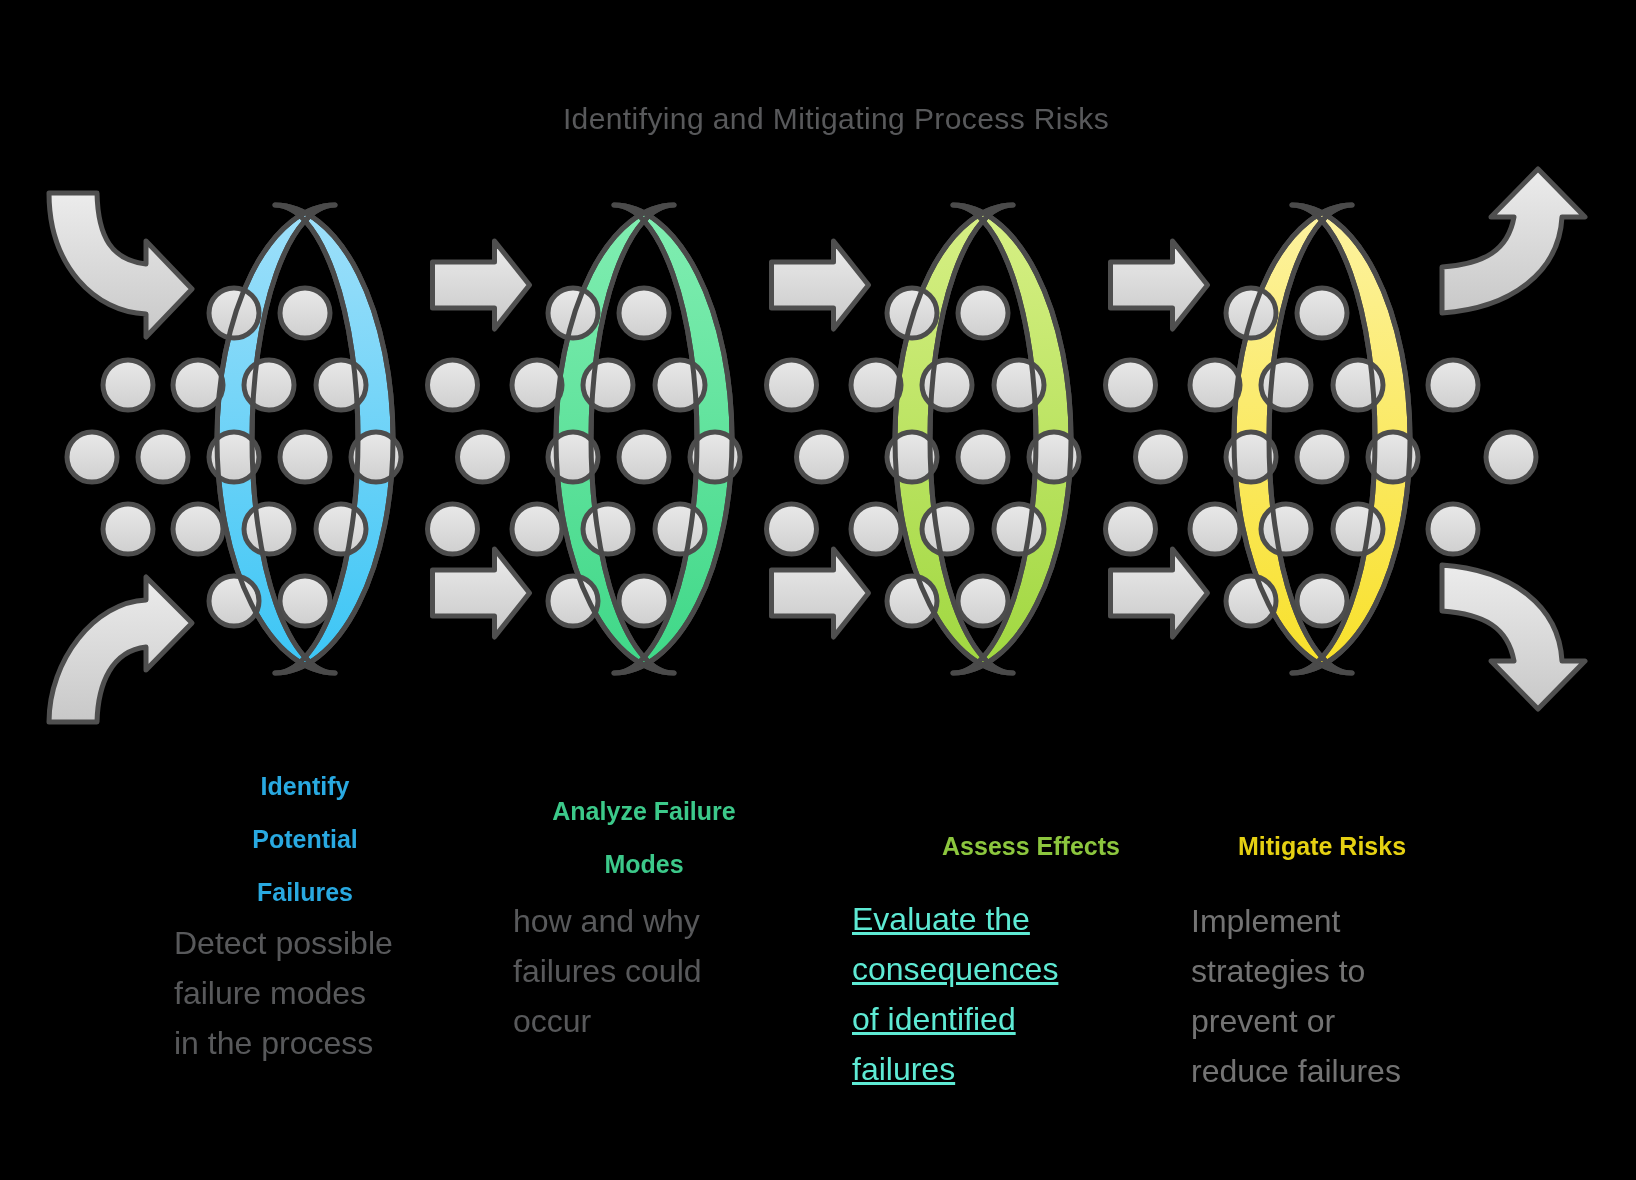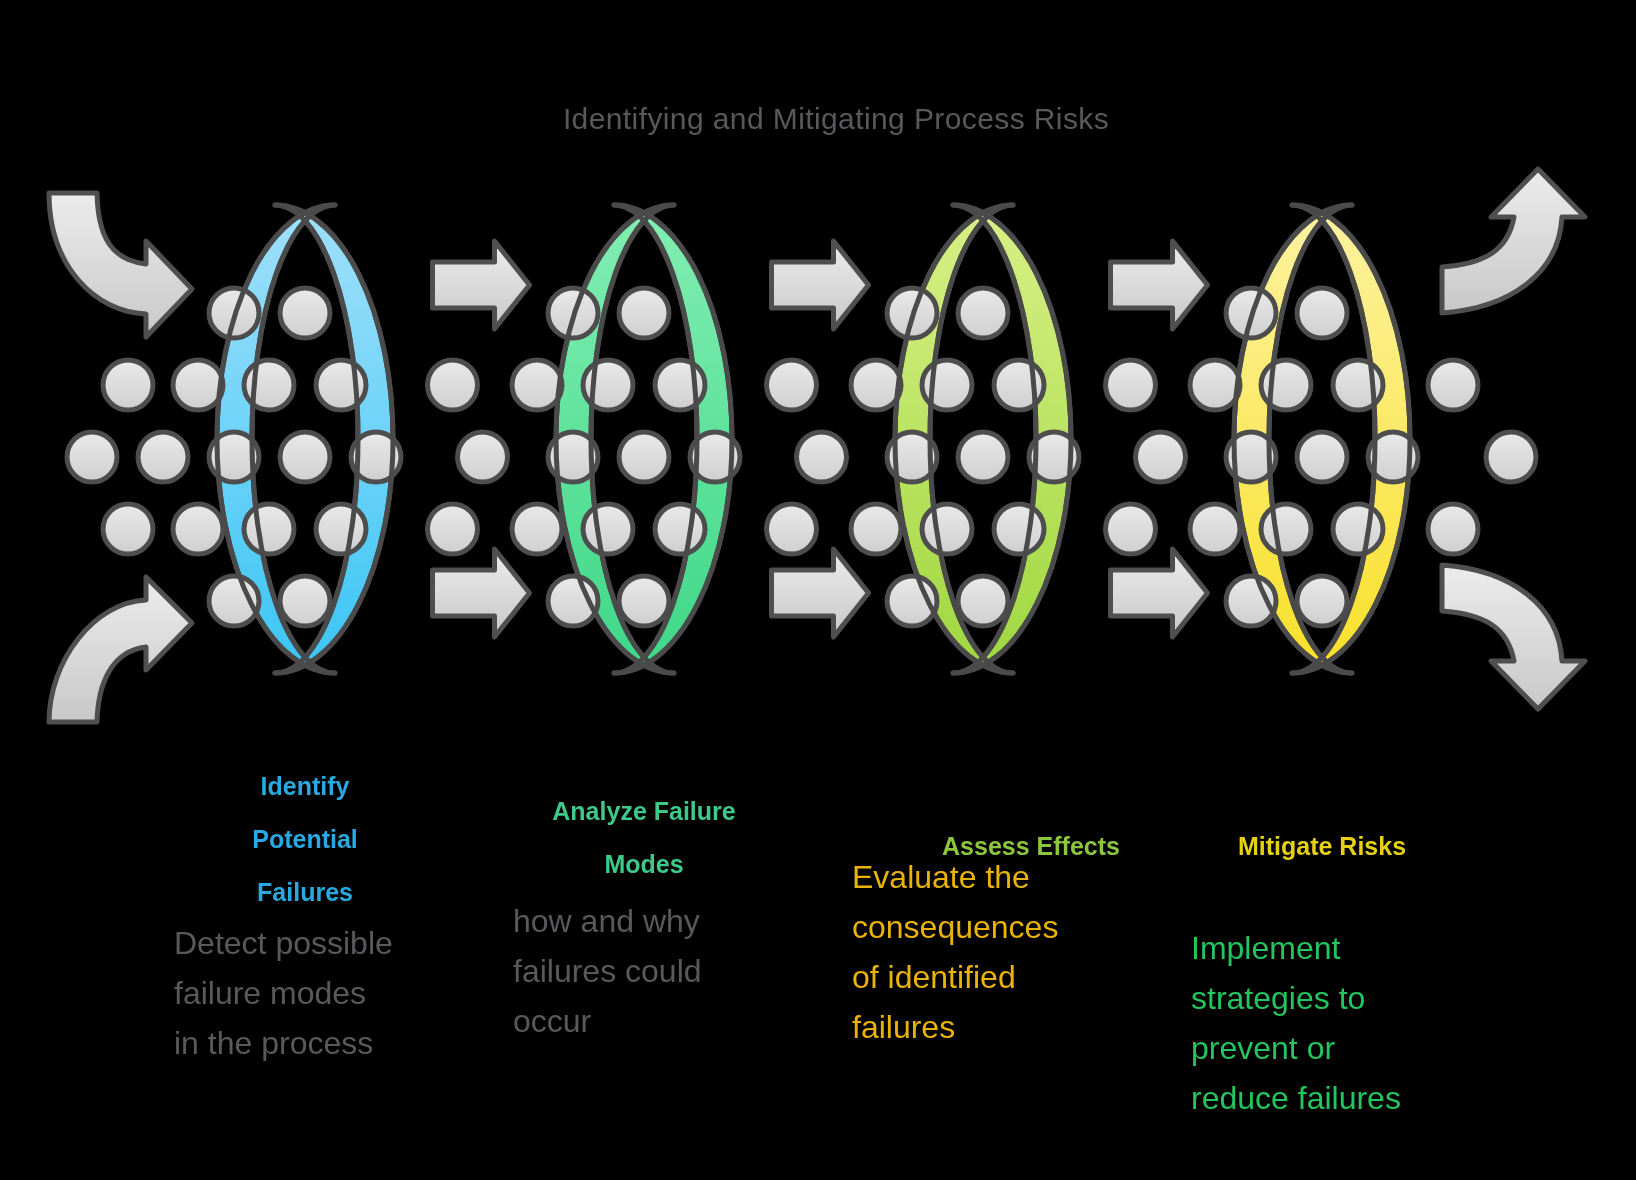--- a/index.html
+++ b/index.html
@@ -172,28 +172,28 @@
       <span class="line">Modes</span>
     </div>
     <div class="stage-desc" style="left: 513px; top: 896px; width: 330px; color: rgb(88, 89, 91);">
       <span class="line">how and why</span>
       <span class="line">failures could</span>
       <span class="line">occur</span>
     </div>
     <div class="stage-heading" style="left: 861px; top: 820px; width: 340px; color: rgb(140, 198, 62);">
       <span class="line">Assess Effects</span>
     </div>
-    <div class="stage-desc" style="left: 852px; top: 852px; width: 330px; color: #eab308;">
+    <div class="stage-desc" style="left: 852px; top: 894px; width: 330px; color: #5eead4; text-decoration: underline;">
       <span class="line">Evaluate the</span>
       <span class="line">consequences</span>
       <span class="line">of identified</span>
       <span class="line">failures</span>
     </div>
     <div class="stage-heading" style="left: 1152px; top: 820px; width: 340px; color: rgb(229, 208, 18);">
       <span class="line">Mitigate Risks</span>
     </div>
-    <div class="stage-desc" style="left: 1191px; top: 923px; width: 330px; color: #22c55e;">
+    <div class="stage-desc" style="left: 1191px; top: 896px; width: 330px; color: #737373;">
       <span class="line">Implement</span>
       <span class="line">strategies to</span>
       <span class="line">prevent or</span>
       <span class="line">reduce failures</span>
     </div>
   </div>
 
 </body></html>

